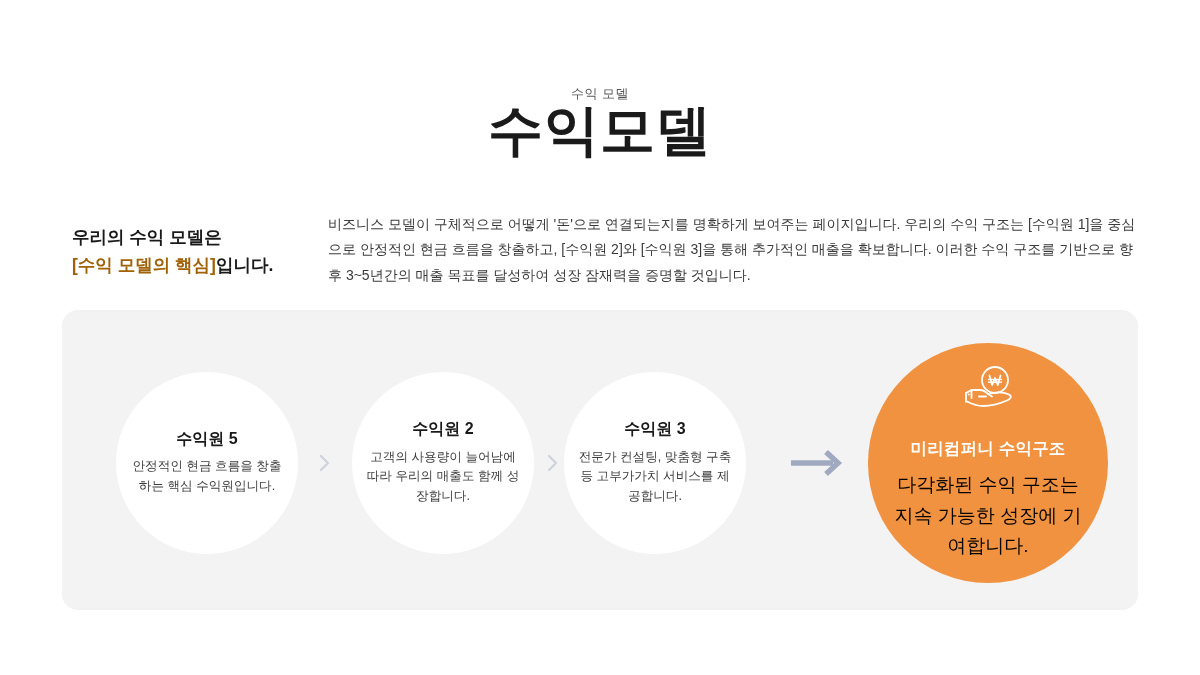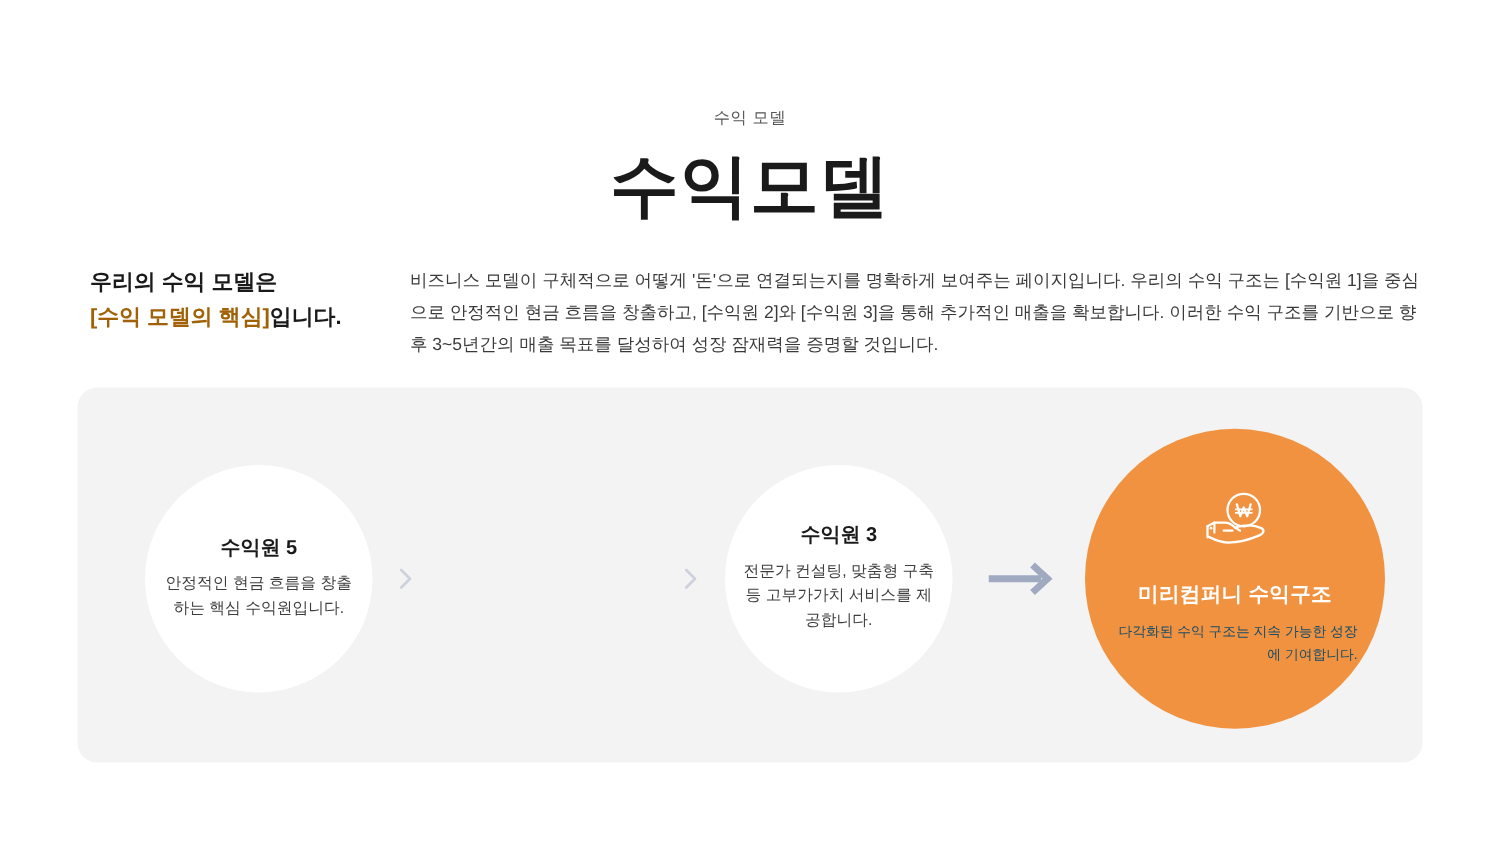--- a/index.html
+++ b/index.html
@@ -30,21 +30,21 @@
   }
   .eyebrow {
     font-size: 13px;
     color: #ululu;
     color: #555555;
     letter-spacing: 0.5px;
     font-weight: 500;
     line-height: 1.2;
   }
   .title {
-    margin-top: 18px;
+    margin-top: 0;
     font-size: 55px;
     font-weight: 700;
     color: #1a1a1a;
     letter-spacing: 1px;
     line-height: 1.05;
   }
 
   
   .intro {
     position: absolute;
@@ -55,20 +55,21 @@
     align-items: flex-start;
   }
   .intro-left {
     width: 256px;
     flex: 0 0 256px;
     font-size: 17.5px;
     font-weight: 700;
     color: #1a1a1a;
     line-height: 1.62;
     padding-top: 1px;
+    margin-top: 12px;
   }
   .intro-left .accent {
     color: #a16207;
   }
   .intro-right {
     flex: 1 1 auto;
     font-size: 14px;
     color: #3a3a3a;
     line-height: 1.82;
     text-align: left;
@@ -120,45 +121,44 @@
     line-height: 1.2;
   }
   .node-white .node-desc {
     font-size: 12.6px;
     color: #3d3d3d;
     line-height: 1.56;
   }
 
   .n1 { left: 54px; }
   .n2 { left: 290px; }
-  .n3 { left: 518px; }
+  .n3 { left: 502px; }
 
   .node-orange {
     width: 240px;
     height: 240px;
     background: #F0923F;
     left: 806px;
     top: 33px;
     padding: 0 22px;
   }
   .node-orange .node-title {
     font-size: 16.5px;
     font-weight: 700;
     color: #ffffff;
     margin-top: 20px;
     margin-bottom: 12px;
     line-height: 1.2;
     letter-spacing: 0.2px;
   }
   .node-orange .node-desc {
-    font-size: 11px;
-    color: #0c4a6e;
+    font-size: 19px;
+    color: #000000;
     line-height: 1.6;
     opacity: 0.97;
-    text-align: right;
   }
   .hand-coin-icon {
     width: 62px;
     height: 50px;
     display: block;
     margin-bottom: 4px;
   }
 
   
   .chevron {
@@ -205,20 +205,24 @@
         <div class="node-title">수익원 5</div>
         <div class="node-desc">안정적인 현금 흐름을 창출하는 핵심 수익원입니다.</div>
       </div>
 
       <div class="chevron chev1">
         <svg viewBox="0 0 22 22" width="22" height="22" aria-hidden="true">
           <path d="M8 4 L15 11 L8 18" fill="none" stroke="currentColor" stroke-width="2.2" stroke-linecap="round" stroke-linejoin="round"></path>
         </svg>
       </div>
 
+      <div class="node node-white n2">
+        <div class="node-title">수익원 2</div>
+        <div class="node-desc">고객의 사용량이 늘어남에 따라 우리의 매출도 함께 성장합니다.</div>
+      </div>
 
       <div class="chevron chev2">
         <svg viewBox="0 0 22 22" width="22" height="22" aria-hidden="true">
           <path d="M8 4 L15 11 L8 18" fill="none" stroke="currentColor" stroke-width="2.2" stroke-linecap="round" stroke-linejoin="round"></path>
         </svg>
       </div>
 
       <div class="node node-white n3">
         <div class="node-title">수익원 3</div>
         <div class="node-desc">전문가 컨설팅, 맞춤형 구축 등 고부가가치 서비스를 제공합니다.</div>

